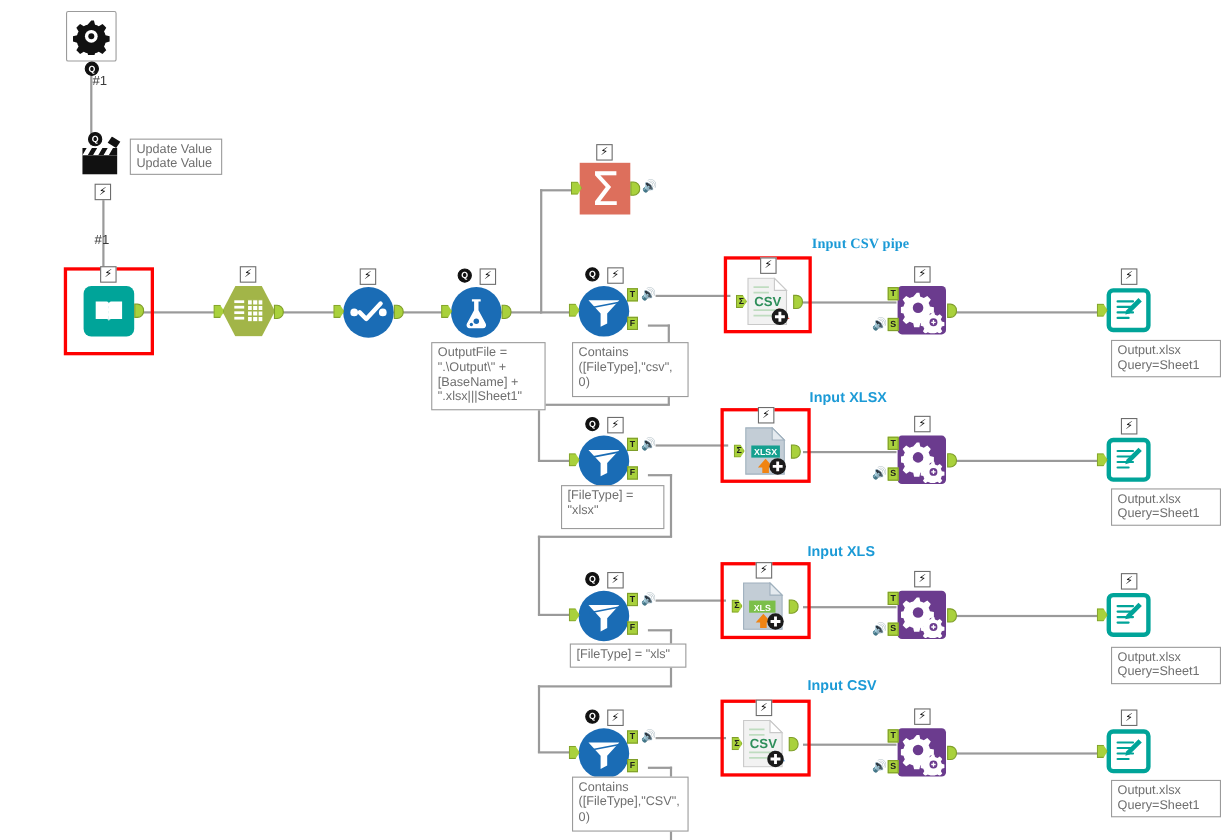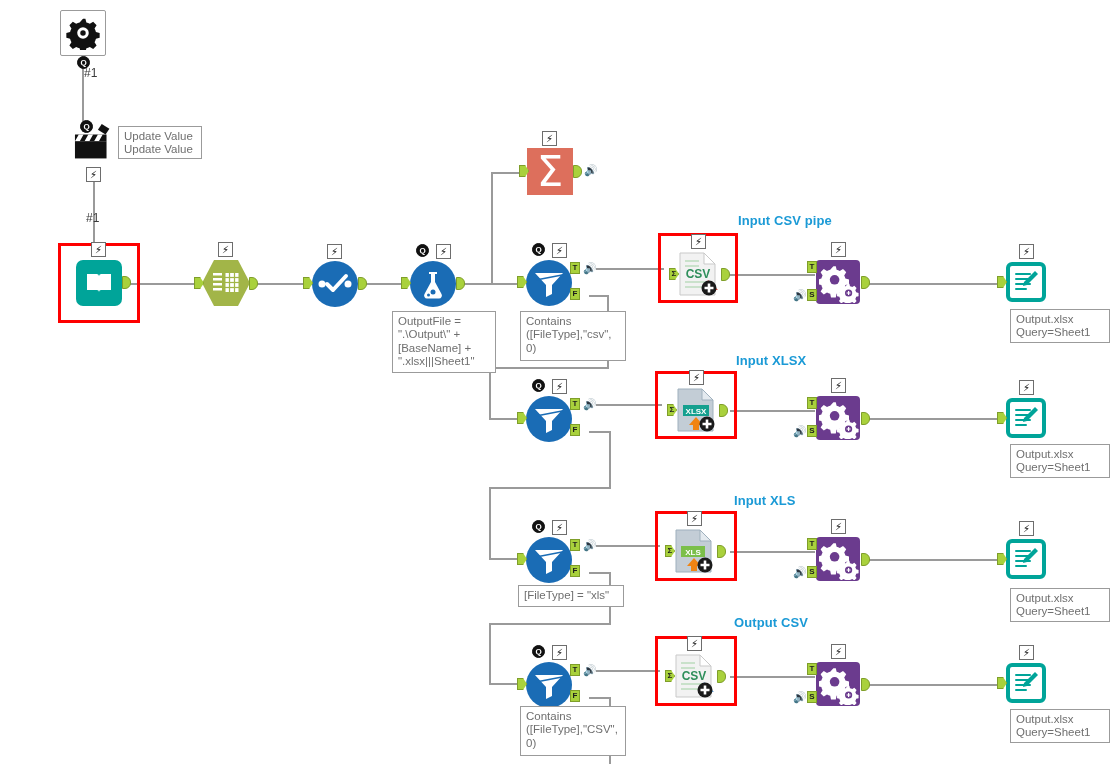--- a/index.html
+++ b/index.html
@@ -248,21 +248,21 @@
     <div class="wifi" style="left:57px;top:2px;">🔊</div>
     <div class="anch" style="left:44px;top:28px;">
       <span class="t">F</span>
       </div>
   </div>
   <div class="annot" style="left:520px;top:311px;width:106px;height:50px;">Contains
 ([FileType],"csv",
 0)</div>
 
   <div class="hl" style="left:658px;top:233px;width:80px;height:70px;"></div>
-  <div class="blue-label" style="left:738px;top:213px;">Input CSV pipe</div>
+  <div class="blue-label" style="left:738px;top:213px;font-family:Liberation Serif, serif;">Input CSV pipe</div>
   <div class="tool" style="left:678px;top:252px;width:40px;height:44px;">
     <svg class="filepg" viewBox="0 0 40 44" style="left:0;top:0;">
       <path fill="#f2f2f2" stroke="#c9c9c9" stroke-width="1" d="M2 1 h24 l11 11 v31 H2z"></path>
       <path fill="#ffffff" stroke="#c9c9c9" stroke-width="1" d="M26 1 l11 11 h-11z"></path>
       <g stroke="#bfdcc0" stroke-width="1.6">
         <line x1="7" y1="9" x2="21" y2="9"></line>
           <line x1="7" y1="14" x2="21" y2="14"></line>
         <line x1="7" y1="30" x2="32" y2="30"></line>
           <line x1="7" y1="35" x2="32" y2="35"></line>
       </g>
@@ -325,20 +325,22 @@
     <div class="bolt" style="left:26px;top:-17px;"></div>
     <div class="anch inp" style="left:-9px;top:16px;"></div>
     <div class="anch" style="left:44px;top:2px;">
       <span class="t">T</span>
       </div>
     <div class="wifi" style="left:57px;top:2px;">🔊</div>
     <div class="anch" style="left:44px;top:28px;">
       <span class="t">F</span>
       </div>
   </div>
+  <div class="annot" style="left:510px;top:441px;width:94px;height:40px;">[FileType] =
+"xlsx"</div>
 
   <div class="hl" style="left:655px;top:371px;width:82px;height:68px;"></div>
   <div class="blue-label" style="left:736px;top:353px;">Input XLSX</div>
   <div class="tool" style="left:676px;top:388px;width:40px;height:44px;">
     <svg class="filepg" viewBox="0 0 40 44" style="left:0;top:0;">
       <path fill="#c3cdd6" stroke="#9fb0bd" stroke-width="1" d="M2 1 h24 l11 11 v31 H2z"></path>
       <path fill="#e4eaef" stroke="#9fb0bd" stroke-width="1" d="M26 1 l11 11 h-11z"></path>
       <rect x="7" y="17" width="26" height="11" fill="#15a08f"></rect>
       <text x="20" y="26" font-family="Liberation Sans, sans-serif" font-size="8" font-weight="bold" fill="#ffffff" text-anchor="middle">XLSX</text>
       <polygon fill="#f08413" points="20,29 27,37 23,37 23,42 17,42 17,37 13,37"></polygon>
@@ -479,21 +481,21 @@
     <div class="wifi" style="left:57px;top:2px;">🔊</div>
     <div class="anch" style="left:44px;top:28px;">
       <span class="t">F</span>
       </div>
   </div>
   <div class="annot" style="left:520px;top:706px;width:106px;height:50px;">Contains
 ([FileType],"CSV",
 0)</div>
 
   <div class="hl" style="left:655px;top:636px;width:82px;height:70px;"></div>
-  <div class="blue-label" style="left:734px;top:615px;">Output CSV</div>
+  <div class="blue-label" style="left:734px;top:615px;">Input CSV</div>
   <div class="tool" style="left:674px;top:654px;width:40px;height:44px;">
     <svg class="filepg" viewBox="0 0 40 44" style="left:0;top:0;">
       <path fill="#f2f2f2" stroke="#c9c9c9" stroke-width="1" d="M2 1 h24 l11 11 v31 H2z"></path>
       <path fill="#ffffff" stroke="#c9c9c9" stroke-width="1" d="M26 1 l11 11 h-11z"></path>
       <g stroke="#bfdcc0" stroke-width="1.6">
         <line x1="7" y1="9" x2="21" y2="9"></line>
           <line x1="7" y1="14" x2="21" y2="14"></line>
         <line x1="7" y1="30" x2="32" y2="30"></line>
           <line x1="7" y1="35" x2="32" y2="35"></line>
       </g>

